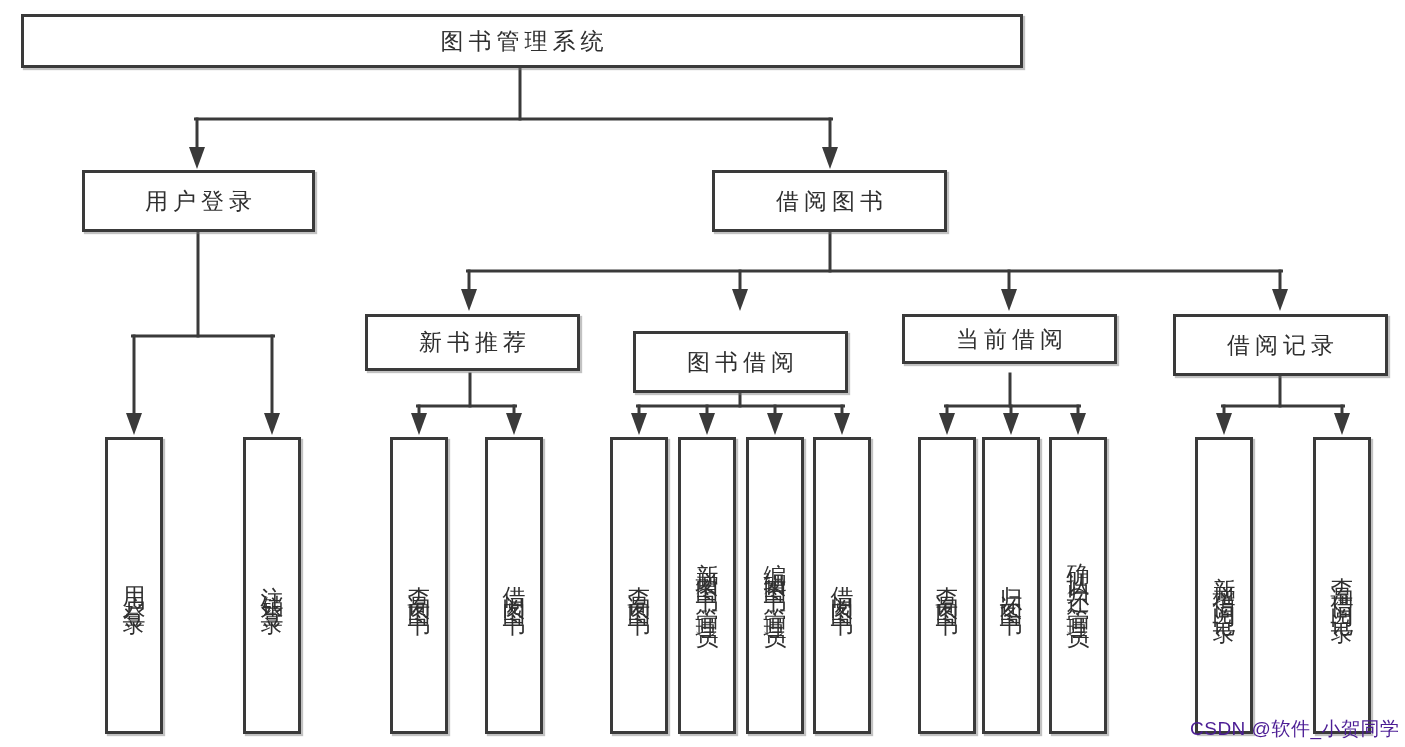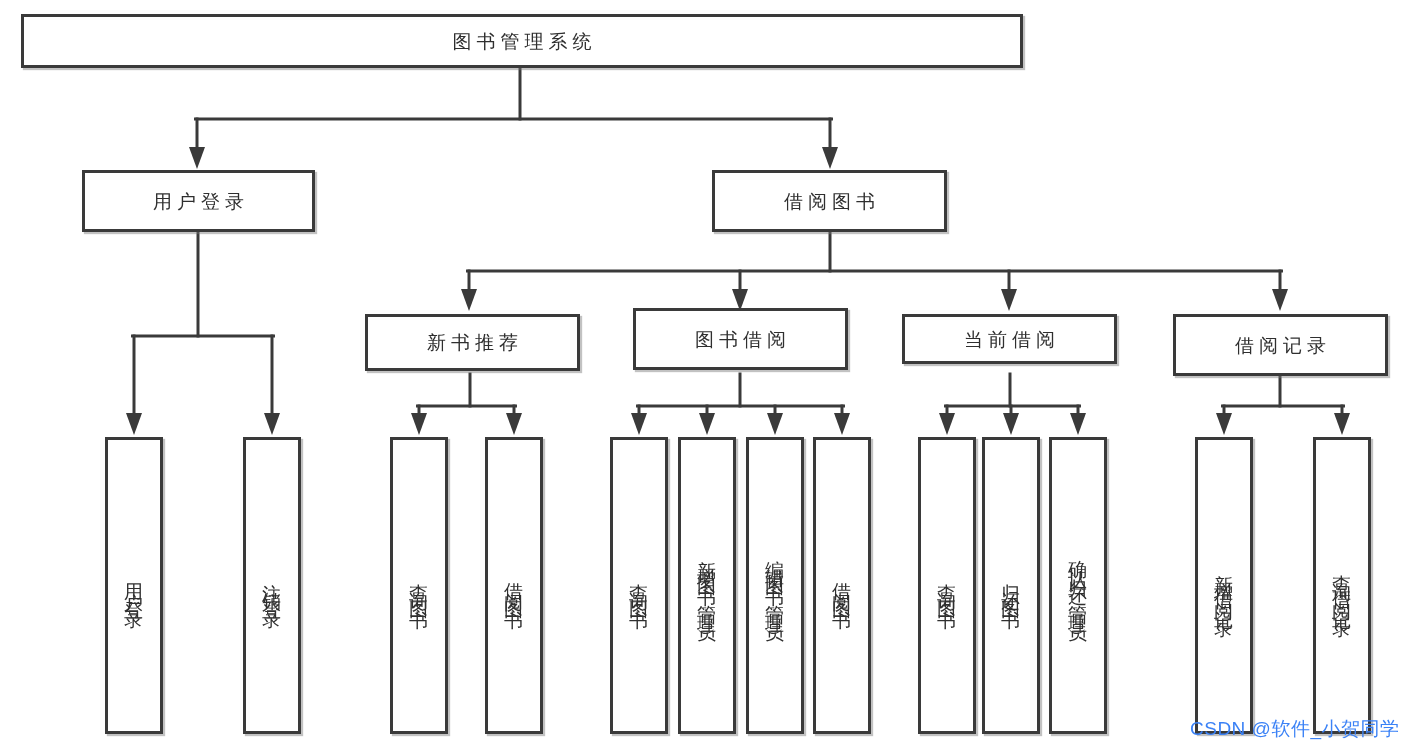--- a/index.html
+++ b/index.html
@@ -17,36 +17,36 @@
   .node {
     position: absolute;
     box-sizing: border-box;
     background: #ffffff;
     border: 3px solid #3a3a3a;
     box-shadow: 2px 2px 1px rgba(120,120,120,0.45);
     display: flex;
     align-items: center;
     justify-content: center;
     color: #2f2f2f;
-    font-size: 19px;
+    font-size: 23px;
     line-height: 1;
   }
   .node.h { letter-spacing: 5px; text-indent: 5px; white-space: nowrap; }
   .node.v {
     writing-mode: vertical-rl;
     text-orientation: mixed;
     letter-spacing: 9px;
     padding: 6px 0;
   }
   .watermark {
     position: absolute;
     left: 1190px;
     top: 716px;
     font-size: 19px;
-    color: #3b82f6;
+    color: #4c1d95;
     letter-spacing: 0.5px;
     white-space: nowrap;
   }
 </style>
 </head>
 <body>
 
 <div class="stage">
 
   <svg class="lines" width="1405" height="747" viewBox="0 0 1405 747">
@@ -117,21 +117,21 @@
       <polygon points="1334,413 1350,413 1342,435"></polygon>
     </g>
   </svg>
 
   <div class="node h" style="left:21px; top:14px; width:1002px; height:54px;">图书管理系统</div>
 
   <div class="node h" style="left:82px; top:170px; width:233px; height:62px;">用户登录</div>
   <div class="node h" style="left:712px; top:170px; width:235px; height:62px;">借阅图书</div>
 
   <div class="node h" style="left:365px; top:314px; width:215px; height:57px;">新书推荐</div>
-  <div class="node h" style="left:633px; top:308px; width:215px; height:62px;">图书借阅</div>
+  <div class="node h" style="left:633px; top:331px; width:215px; height:62px;">图书借阅</div>
   <div class="node h" style="left:902px; top:314px; width:215px; height:50px;">当前借阅</div>
   <div class="node h" style="left:1173px; top:314px; width:215px; height:62px;">借阅记录</div>
 
   <div class="node v" style="left:105px; top:437px; width:58px; height:297px;">用户登录</div>
   <div class="node v" style="left:243px; top:437px; width:58px; height:297px;">注销登录</div>
 
   <div class="node v" style="left:390px; top:437px; width:58px; height:297px;">查询图书</div>
   <div class="node v" style="left:485px; top:437px; width:58px; height:297px;">借阅图书</div>
 
   <div class="node v" style="left:610px; top:437px; width:58px; height:297px;">查询图书</div>

